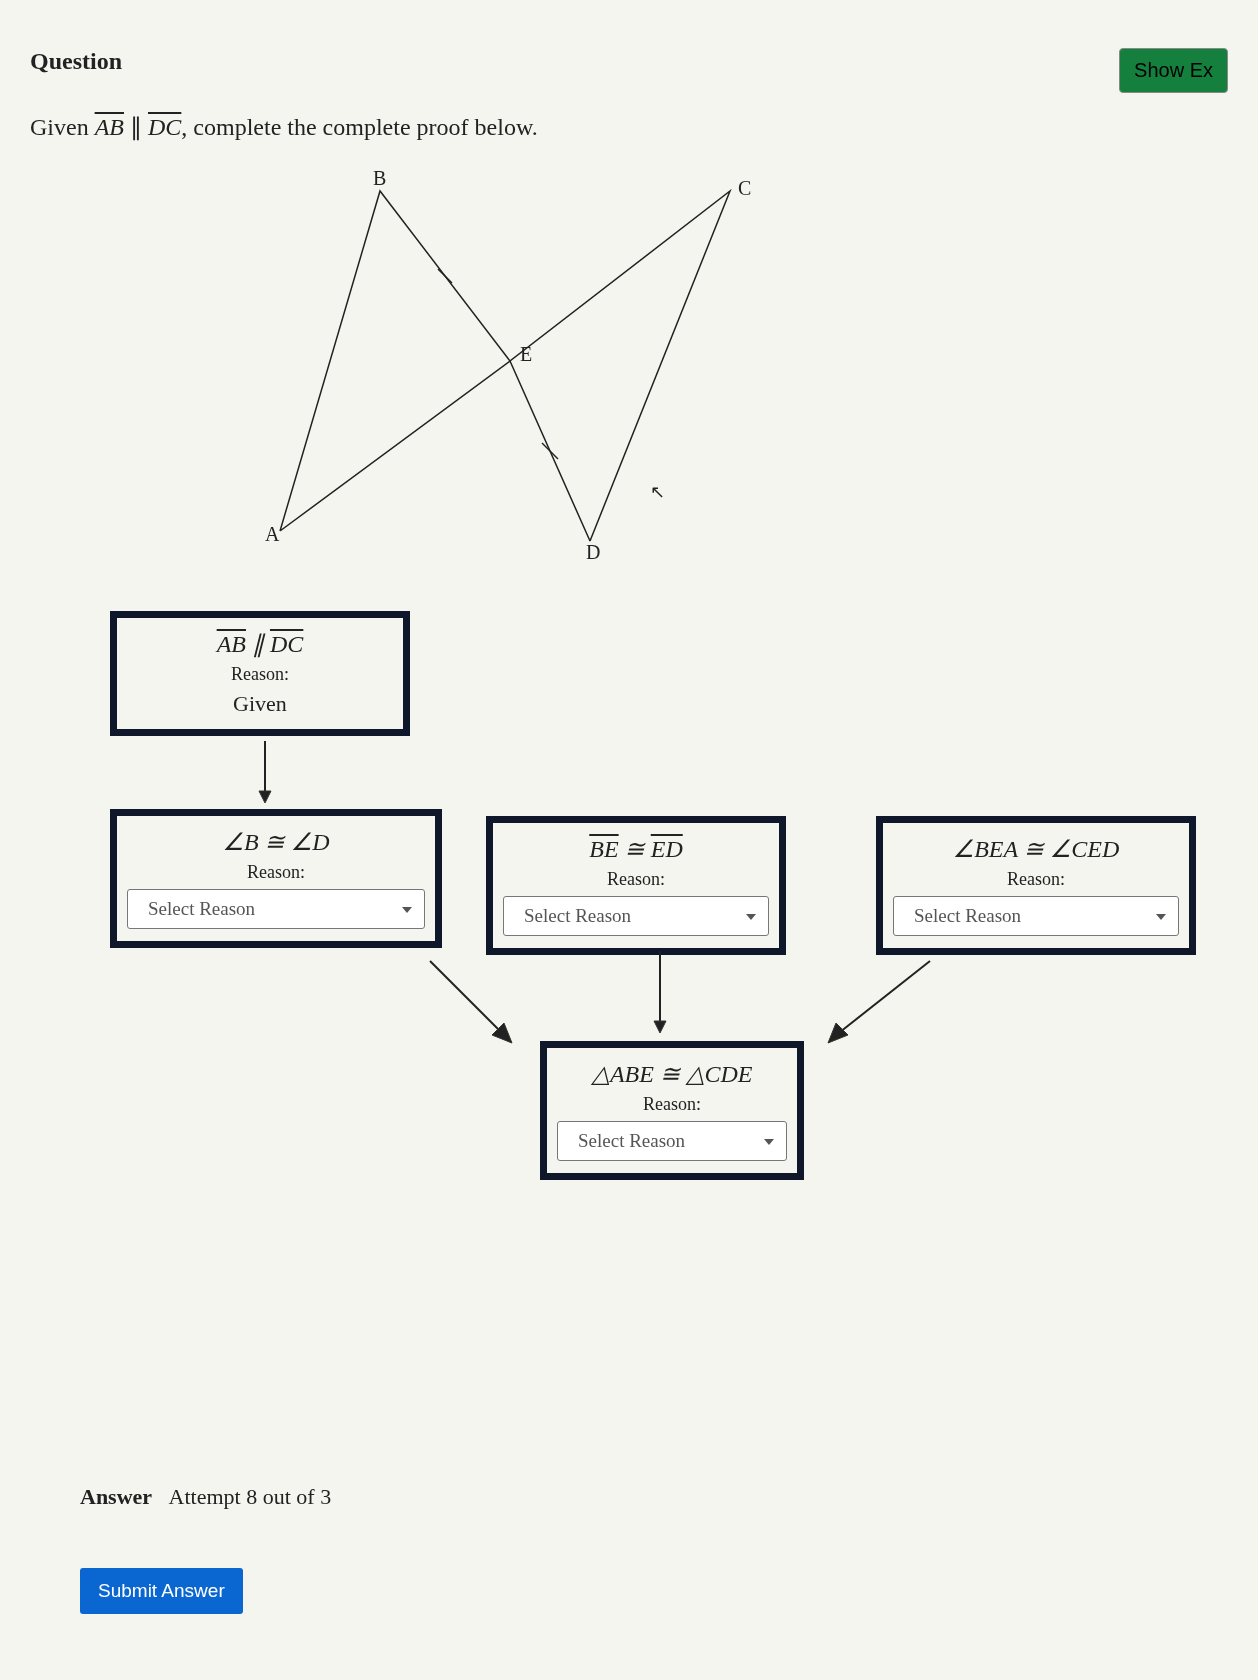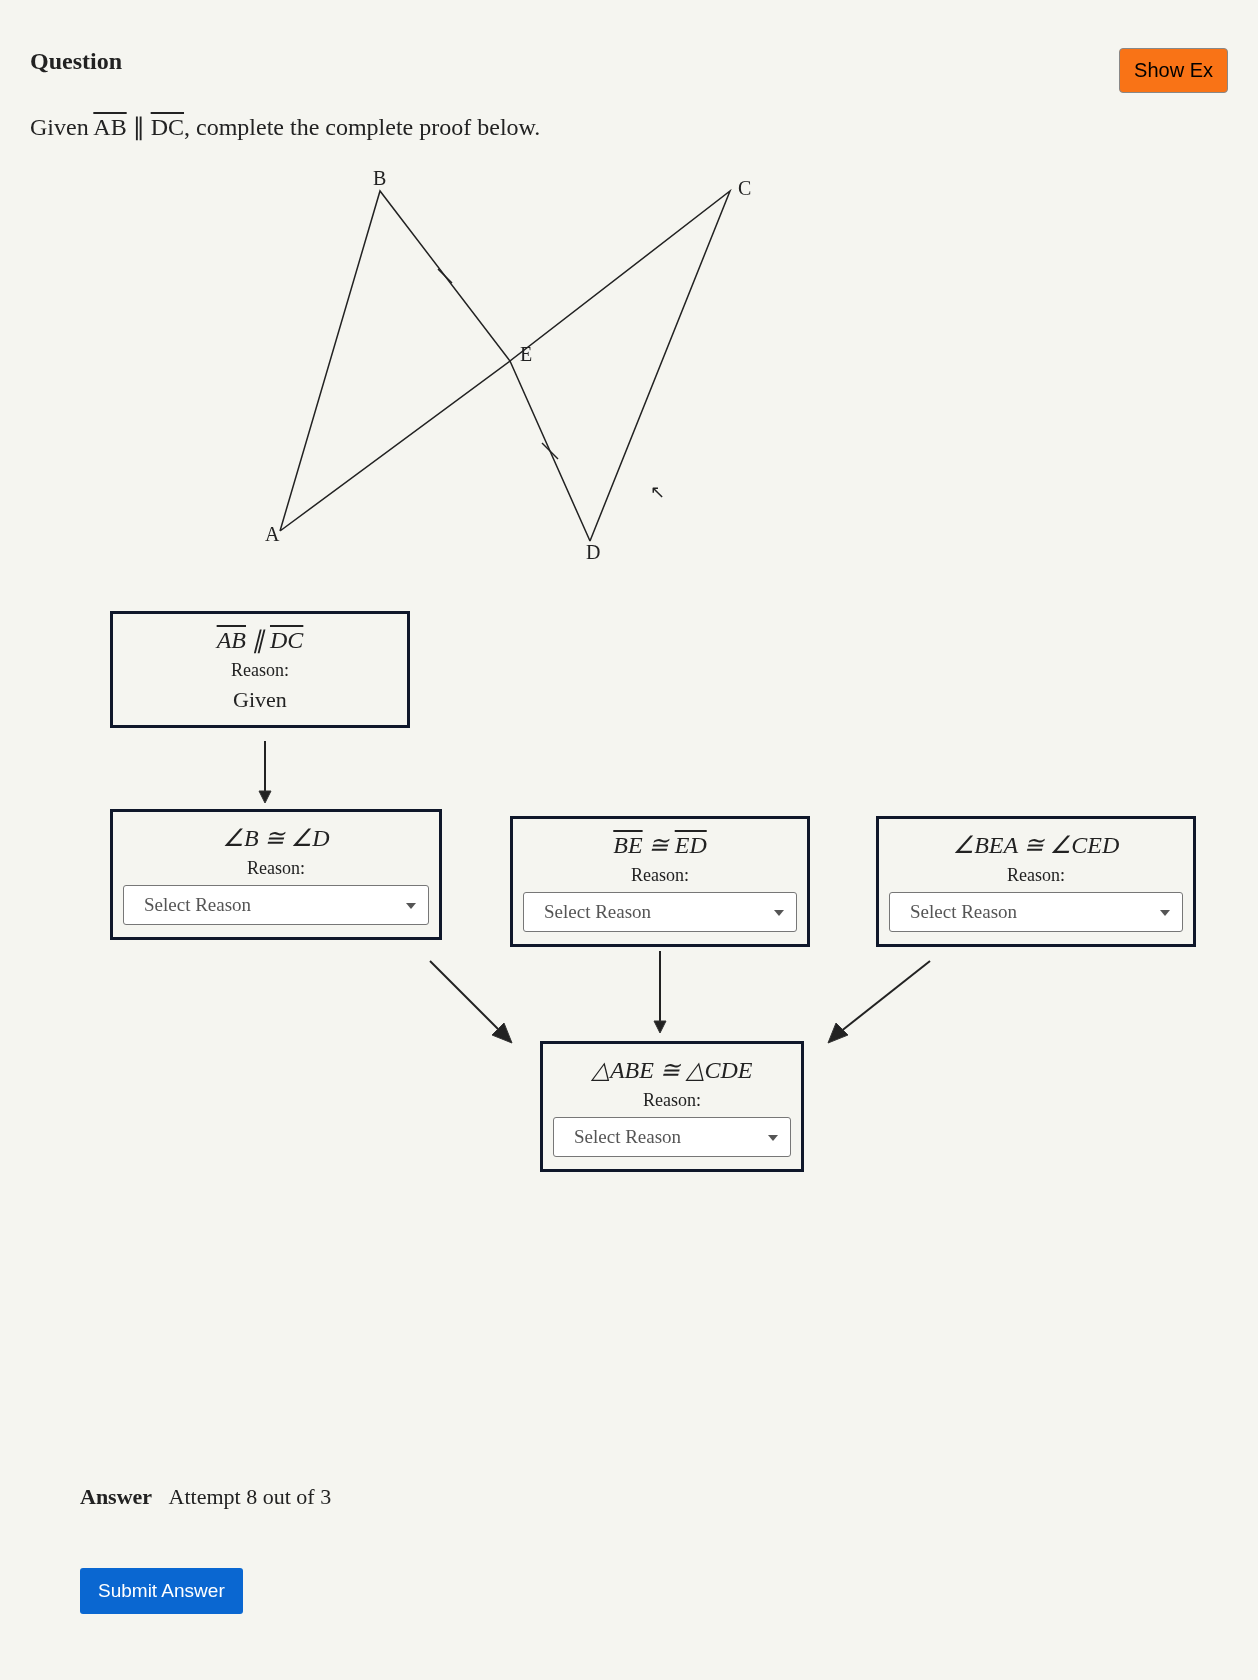--- a/index.html
+++ b/index.html
@@ -20,53 +20,54 @@
     align-items: flex-start;
     margin-bottom: 20px;
     margin-top: 8px;
   }
   .question-label {
     font-weight: bold;
     font-size: 24px;
   }
   .show-btn {
     border: 1px solid #888;
-    background: #f97316;
+    background: #15803d;
     font-family: Arial, sans-serif;
     font-size: 20px;
     padding: 10px 14px;
     border-radius: 4px;
     cursor: pointer;
   }
   .prompt {
     font-size: 24px;
     margin-bottom: 30px;
   }
   .overline {
     text-decoration: overline;
+    font-style: italic;
     margin-top: 48px;
   }
   .diagram-area {
     position: relative;
     width: 700px;
     height: 400px;
     margin-left: 180px;
     margin-bottom: 40px;
   }
   .diagram-area svg { position:absolute; top:0; left:0; }
   .vlabel { position:absolute; font-family: Georgia, serif; font-size: 20px; }
 
   .flow {
     position: relative;
     width: 100%;
     height: 720px;
   }
   .node {
     position: absolute;
-    border: 3px solid #0f172a;
+    border: 7px solid #0f172a;
     background: rgba(255,255,255,0.0);
     padding: 12px 10px 12px 10px;
     text-align: center;
   }
   .node .stmt {
     font-size: 24px;
     font-style: italic;
     font-family: Georgia, serif;
     margin-bottom: 6px;
     white-space: nowrap;
@@ -177,21 +178,21 @@
     <line x1="10" y1="0" x2="10" y2="55" stroke="#222" stroke-width="2"></line>
     <polygon points="10,62 4,50 16,50" fill="#222"></polygon>
   </svg>
 
   <div class="node" style="left:80px; top:198px; width:332px;">
     <div class="stmt">∠B ≅ ∠D</div>
     <div class="reason-label">Reason:</div>
     <div class="select-wrap">Select Reason</div>
   </div>
 
-  <div class="node" style="left:480px; top:205px; width:300px;">
+  <div class="node" style="left:456px; top:205px; width:300px;">
     <div class="stmt">
       <span class="overline">BE</span><span> ≅ </span><span class="overline">ED</span>
     </div>
     <div class="reason-label">Reason:</div>
     <div class="select-wrap">Select Reason</div>
   </div>
 
   <div class="node" style="left:846px; top:205px; width:320px;">
     <div class="stmt">∠BEA ≅ ∠CED</div>
     <div class="reason-label">Reason:</div>

